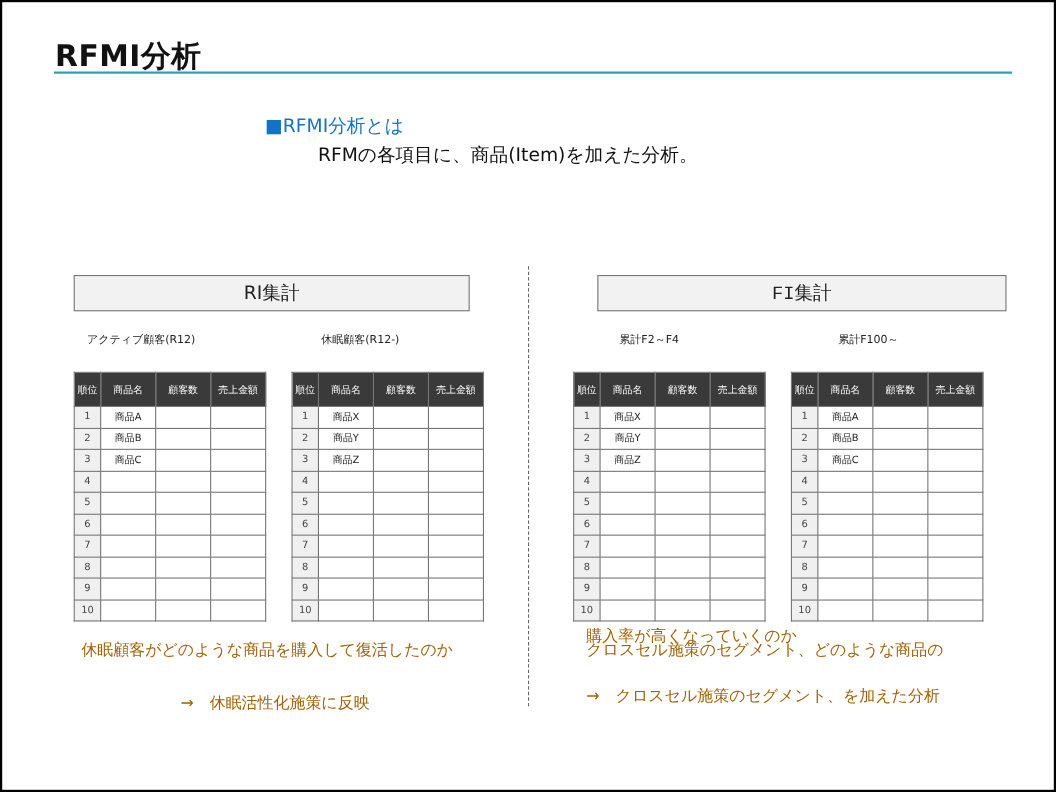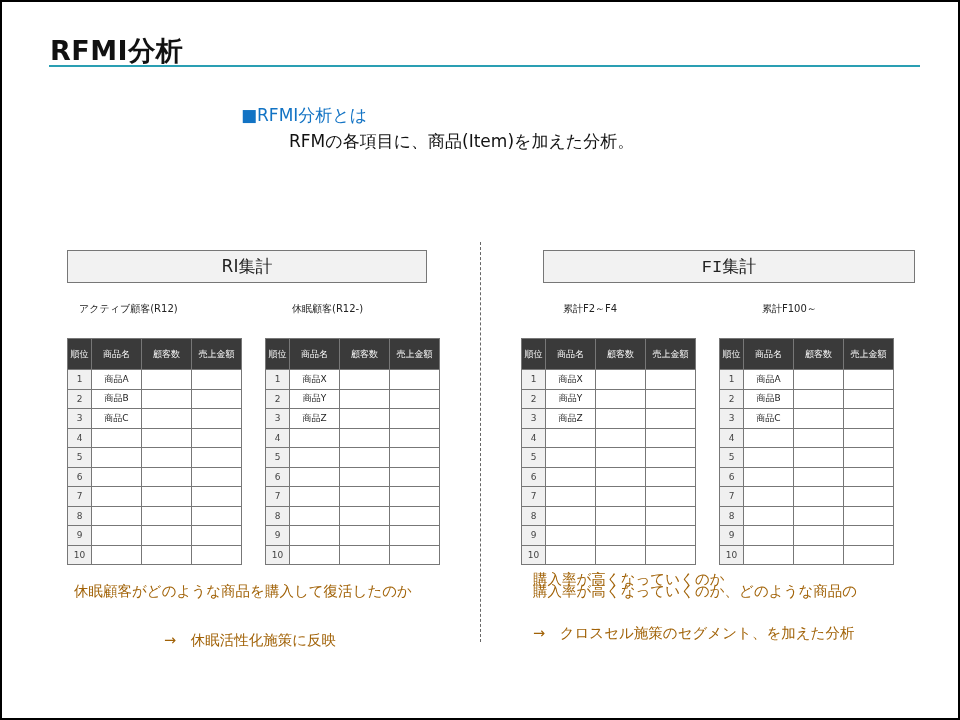--- a/index.html
+++ b/index.html
@@ -363,15 +363,15 @@
           <td></td>
           <td></td>
         </tr>
       </tbody>
     </table>
   </div>
 
 <div class="note" style="left:74px; top:570px;">休眠顧客がどのような商品を購入して復活したのか</div>
 <div class="note" style="left:164px; top:619px;">→　休眠活性化施策に反映</div>
 
-<div class="note" style="left:533px; top:570px;">購入率が高くなっていくのか、どのような商品の</div>
+<div class="note" style="left:533px; top:570px;">クロスセル施策のセグメント、どのような商品の</div>
 <div class="note" style="left:533px; top:558px;">購入率が高くなっていくのか</div>
 <div class="note" style="left:533px; top:612px;">→　クロスセル施策のセグメント、を加えた分析</div>
 
 </body></html>

